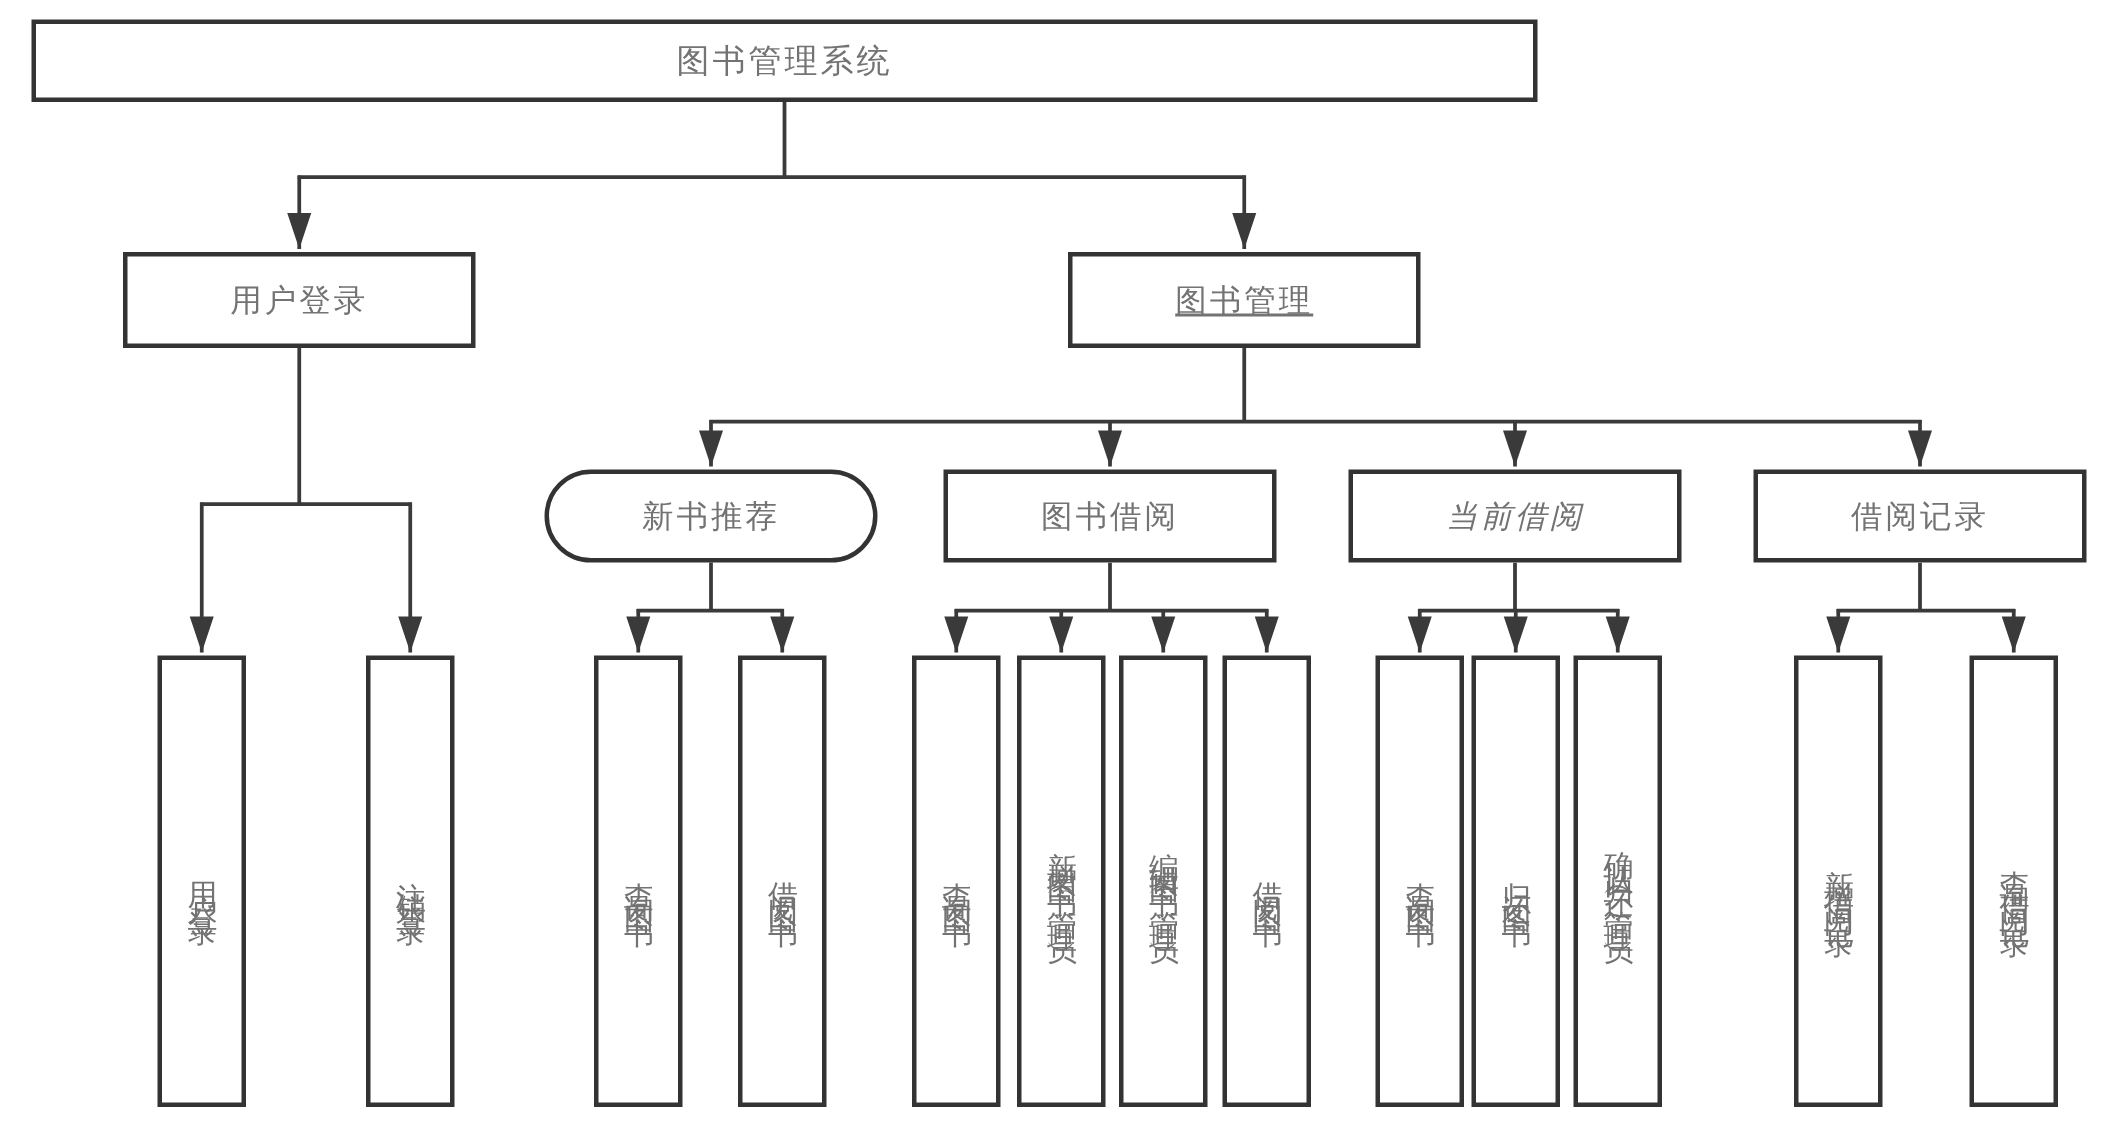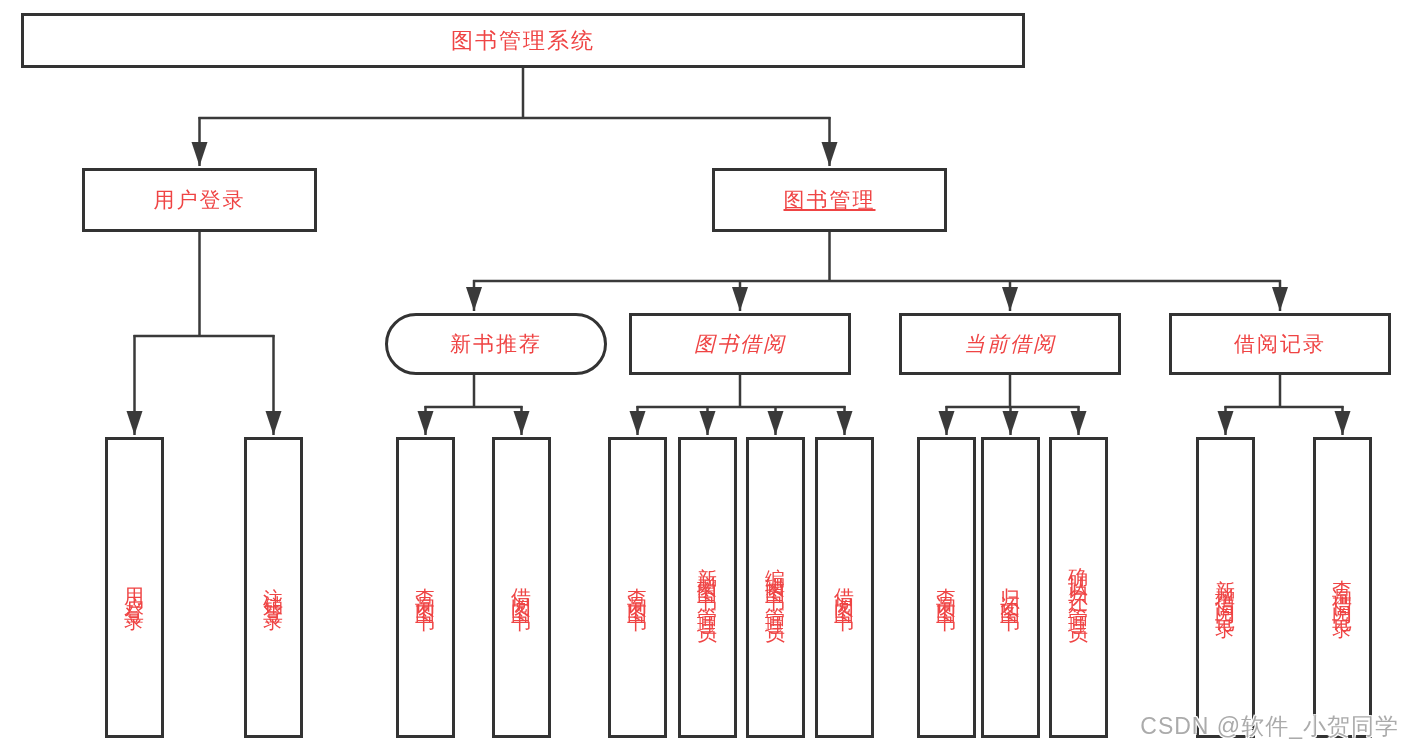--- a/index.html
+++ b/index.html
@@ -10,29 +10,29 @@
     overflow:hidden;
     font-family:"Liberation Sans",sans-serif;
   }
   #connectors{position:absolute;left:0;top:0;z-index:1;}
   .box{
     position:absolute;
     box-sizing:border-box;
     background:#ffffff;
     border:3px solid #333333;
     display:flex;align-items:center;justify-content:center;
-    color:#ef4444;
+    color:#737373;
     z-index:2;
   }
   .h-box{font-size:21px;letter-spacing:2px;white-space:nowrap;}
   .root{left:21px;top:13px;width:1004px;height:55px;font-size:22px;}
   .l2{top:168px;width:235px;height:64px;}
   #l2a{left:82px;}  #l2b{left:712px;text-decoration:underline;}
   .l3{top:313px;width:222px;height:62px;}
-  #l3a{left:385px;border-radius:31px;} #l3b{left:629px;font-style:italic;} #l3c{left:899px;font-style:italic;} #l3d{left:1169px;}
+  #l3a{left:363px;border-radius:31px;} #l3b{left:629px;} #l3c{left:899px;font-style:italic;} #l3d{left:1169px;}
   .leaf{
     top:437px;width:59px;height:301px;
     writing-mode:vertical-rl;
     font-size:20px;letter-spacing:8px;line-height:1;
   }
   #lf0{left:105px;}  #lf1{left:244px;}
   #lf2{left:396px;}  #lf3{left:492px;}
   #lf4{left:608px;}  #lf5{left:678px;}  #lf6{left:746px;}  #lf7{left:815px;}
   #lf8{left:917px;}  #lf9{left:981px;}  #lf10{left:1049px;}
   #lf11{left:1196px;} #lf12{left:1313px;}
@@ -108,15 +108,14 @@
   <div class="box leaf" id="lf4">查询图书</div>
   <div class="box leaf" id="lf5">新增图书（管理员）</div>
   <div class="box leaf" id="lf6">编辑图书（管理员）</div>
   <div class="box leaf" id="lf7">借阅图书</div>
   <div class="box leaf" id="lf8">查询图书</div>
   <div class="box leaf" id="lf9">归还图书</div>
   <div class="box leaf" id="lf10">确认归还（管理员）</div>
   <div class="box leaf" id="lf11">新增借阅记录</div>
   <div class="box leaf" id="lf12">查询借阅记录</div>
 
-  <div class="watermark">CSDN @软件_小贺同学</div>
 
 </div>
 
 </body></html>

